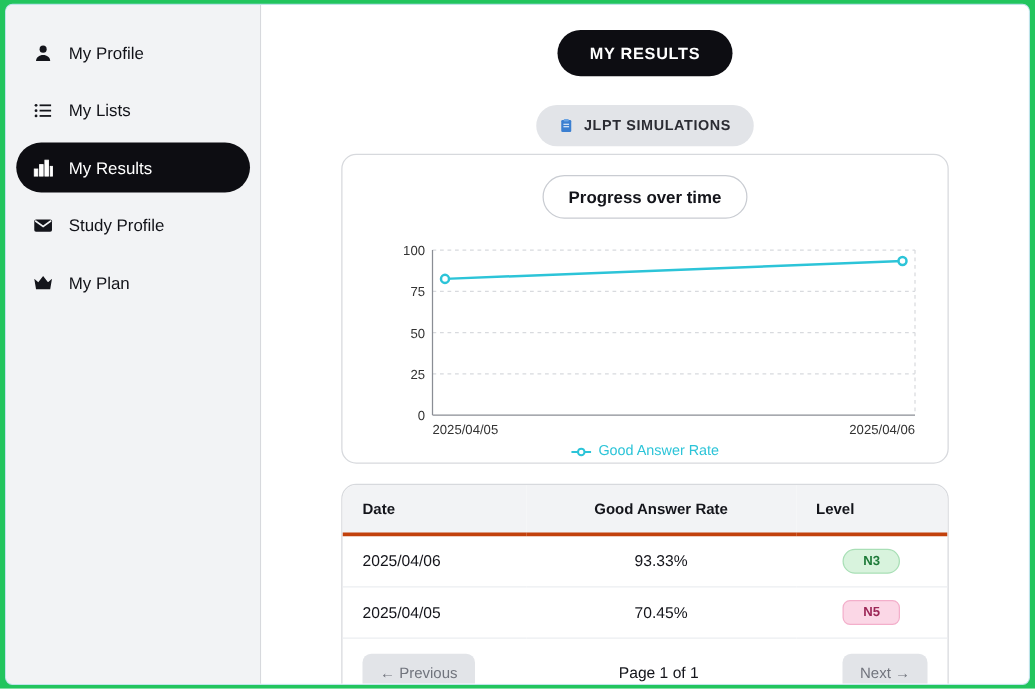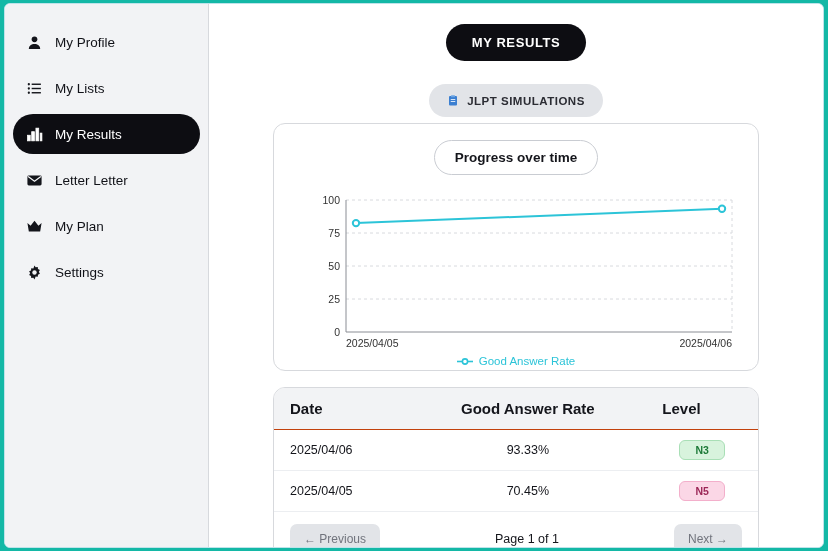--- a/index.html
+++ b/index.html
@@ -5,21 +5,21 @@
   html, body {
     margin: 0;
     padding: 0;
     background: #ffffff;
     font-family: "Liberation Sans", sans-serif;
   }
   #app {
     position: relative;
     width: 828px;
     height: 551px;
-    background: #14b8a6;
+    background: #22c55e;
     overflow: hidden;
     box-sizing: border-box;
   }
   .frame {
     position: absolute;
     left: 4px;
     top: 3px;
     width: 820px;
     height: 545px;
     border: 1px solid #bfe3ea;
@@ -162,45 +162,45 @@
   
   .table-card { margin-top: 16px; padding: 0; overflow: hidden; }
   table.results {
     width: 100%;
     border-collapse: collapse;
     font-size: 12.5px;
   }
   table.results thead th {
     background: #f2f3f5;
     text-align: left;
-    font-size: 15px;
+    font-size: 12px;
     font-weight: bold;
     color: #14151b;
     padding: 12px 16px;
-    border-bottom: 1px solid #c2410c;
+    border-bottom: 3px solid #c2410c;
   }
   table.results thead th.c-rate { text-align: center; }
   table.results thead th.c-level { text-align: left; }
   table.results tbody td {
     padding: 10px 16px;
     color: #14151b;
     border-bottom: 1px solid #eceef1;
   }
   table.results tbody td.c-rate { text-align: center; }
   table.results tbody td.c-level { text-align: center; }
   .badge {
     display: inline-block;
     min-width: 26px;
     padding: 3px 9px;
     font-size: 10.5px;
     font-weight: bold;
     border-radius: 6px;
     border: 1px solid transparent;
   }
-  .badge.n3 { background: #d8f3dd; color: #1d7a38; border-color: #a9dfb6; }
+  .badge.n3 { background: #d8f3dd; color: #1d7a38; border-color: #a9dfb6; border-radius: 10px; }
   .badge.n5 { background: #fbd7e6; color: #9c2757; border-color: #f3afcb; }
   .pager {
     display: flex;
     align-items: center;
     justify-content: space-between;
     padding: 12px 16px 14px 16px;
   }
   .pg-btn {
     background: #e2e4e8;
     color: #71747d;
@@ -257,41 +257,32 @@
         <span class="nav-label">My Results</span>
       </div>
 
       <div class="nav-item">
         <span class="ico">
           <svg width="17" height="17" viewBox="0 0 24 24">
               <rect x="2" y="5" width="20" height="14" rx="2" fill="#14151b"></rect>
               <path d="M3 6.5l9 6.5 9-6.5" fill="none" stroke="#f2f3f5" stroke-width="1.8"></path>
             </svg>
         </span>
-        <span class="nav-label">Letter Letter</span>
+        <span class="nav-label">Study Profile</span>
       </div>
 
       <div class="nav-item">
         <span class="ico">
           <svg width="17" height="17" viewBox="0 0 24 24">
               <path d="M2 7l4.5 4L12 4l5.5 7L22 7l-2 12H4z" fill="#14151b"></path>
             </svg>
         </span>
         <span class="nav-label">My Plan</span>
       </div>
 
-      <div class="nav-item">
-        <span class="ico">
-          <svg width="17" height="17" viewBox="0 0 24 24">
-            <path d="M12 2l1.6 2.6 3-.5.3 3 2.7 1.4-1.5 2.6 1.5 2.6-2.7 1.4-.3 3-3-.5L12 22l-1.6-2.6-3 .5-.3-3-2.7-1.4L5.9 13 4.4 10.4 7.1 9l.3-3 3 .5z" fill="#14151b"></path>
-            <circle cx="12" cy="12" r="3.1" fill="#f2f3f5"></circle>
-          </svg>
-        </span>
-        <span class="nav-label">Settings</span>
-      </div>
     </nav>
 
     <main class="main">
       <div class="center-col">
 
         <div class="title-pill">MY RESULTS</div>
 
         <div class="tabs">
           <div class="tab inactive">
             <span class="t-ico">

